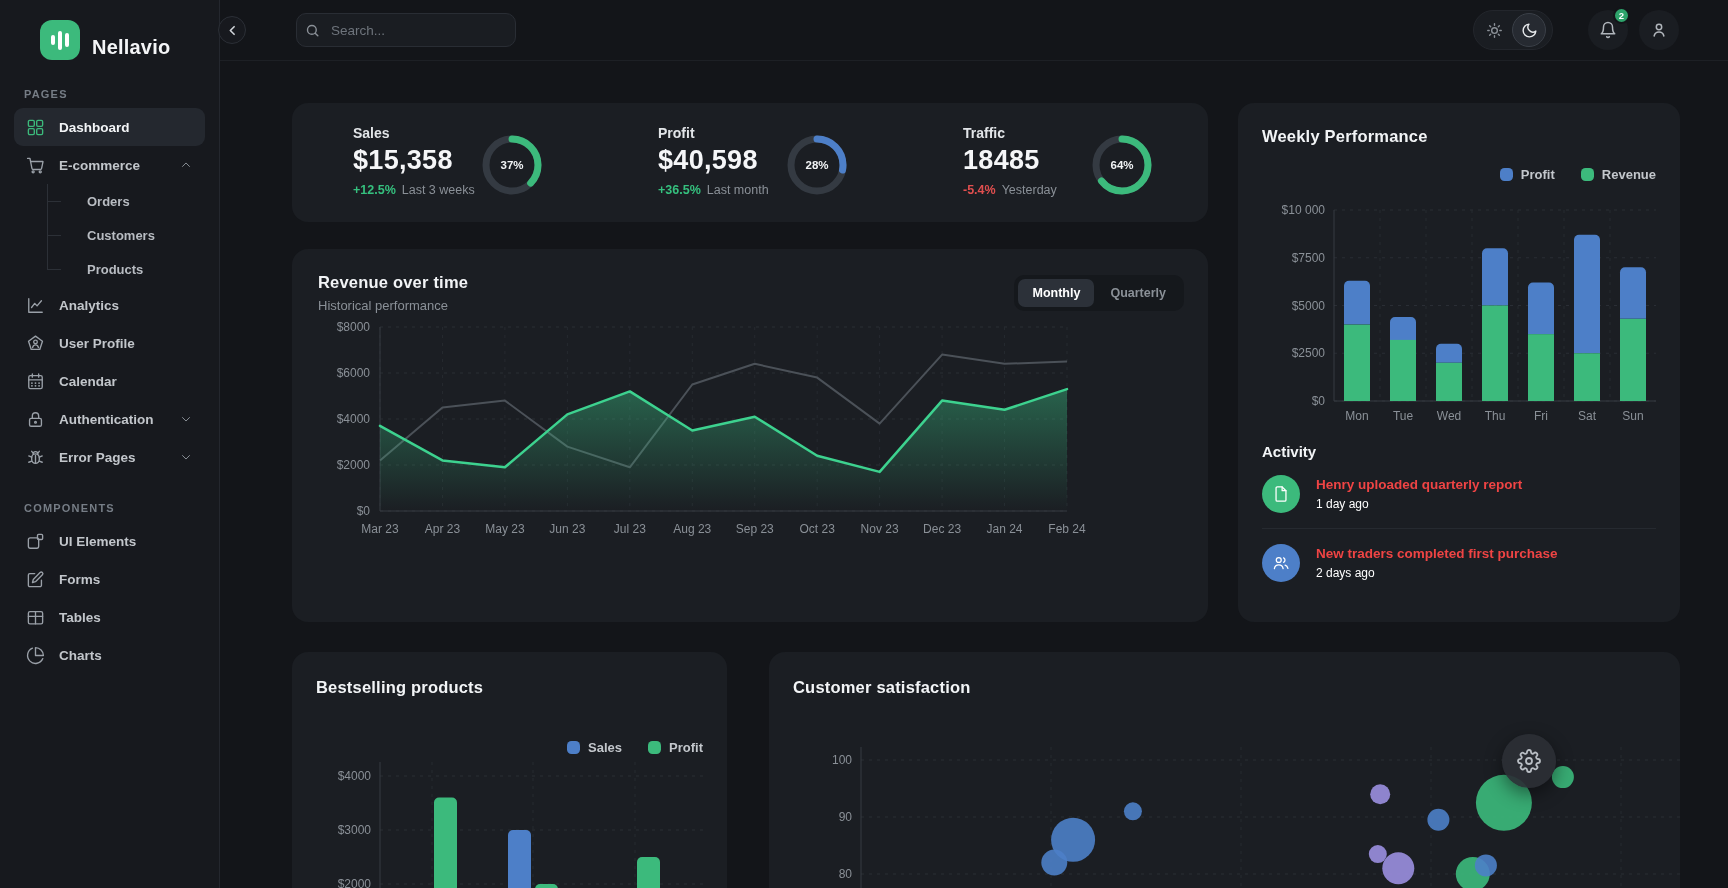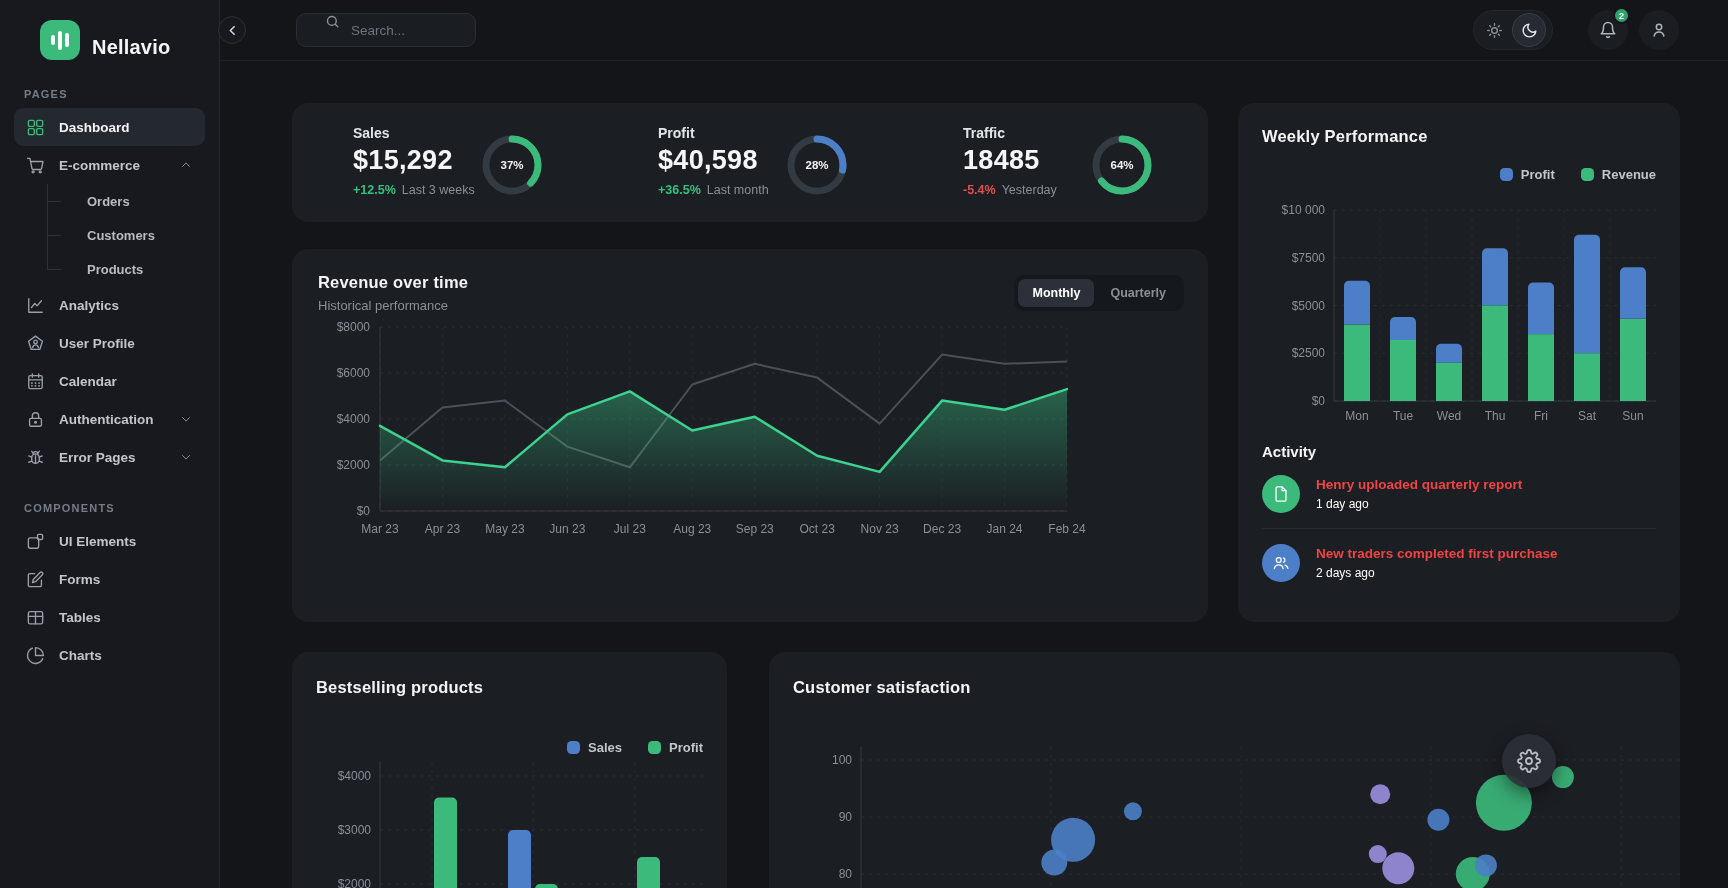--- a/index.html
+++ b/index.html
@@ -24,21 +24,21 @@
   .sub-list{position:relative;margin-left:47px;}
   .sub-list:before{content:"";position:absolute;left:0;top:0;bottom:17px;width:1px;background:#2c3037;}
   .sub-item{position:relative;display:flex;align-items:center;height:34px;padding-left:40px;color:#b8bcc2;font-size:13px;font-weight:600;cursor:pointer;}
   .sub-item:before{content:"";position:absolute;left:0;top:17px;width:14px;height:1px;background:#2c3037;}
 
   .collapse-btn{position:absolute;left:218px;top:16px;width:28px;height:28px;border-radius:50%;background:#17191e;border:1px solid #2b2f36;color:#cfd3d8;z-index:6;display:flex;align-items:center;justify-content:center;cursor:pointer;padding:0;}
   .collapse-btn svg{width:13px;height:13px;}
 
   
   .topbar{position:absolute;left:220px;top:0;width:1508px;height:61px;border-bottom:1px solid #1d2025;}
-  .search{position:absolute;left:76px;top:13px;width:180px;height:34px;background:#1a1d22;border:1px solid #292d34;border-radius:10px;display:flex;padding:0 28px;gap:9px;}
+  .search{position:absolute;left:76px;top:13px;width:220px;height:34px;background:#1a1d22;border:1px solid #292d34;border-radius:10px;display:flex;align-items:center;padding:0 8px;gap:9px;}
   .search .ic{width:15px;height:15px;color:#8a9097;display:flex}
   .search .ic svg{width:15px;height:15px}
   .search input{background:transparent;border:0;outline:0;color:#c7cbd1;font-size:13.5px;width:160px;}
   .search input::placeholder{color:#6e747c;}
   .theme-toggle{position:absolute;left:1253px;top:10px;width:80px;height:40px;border-radius:20px;background:#1a1d22;border:1px solid #23262c;display:flex;align-items:center;padding:2px;}
   .theme-toggle button{width:36px;height:34px;border:0;background:transparent;color:#8a9097;display:flex;align-items:center;justify-content:center;cursor:pointer;border-radius:50%;padding:0;}
   .theme-toggle button.active{width:34px;height:34px;background:#262a31;border:1px solid #3a3f47;color:#e8eaed;}
   .theme-toggle svg{width:17px;height:17px;}
   .icon-btn{position:absolute;top:10px;width:40px;height:40px;border-radius:50%;background:#1a1d22;border:0;color:#b0b5bb;display:flex;align-items:center;justify-content:center;cursor:pointer;padding:0;}
   .icon-btn svg{width:18px;height:18px;}
@@ -294,21 +294,21 @@
             <path d="M5.5 20c.8-3.7 3.4-5.4 6.5-5.4s5.7 1.7 6.5 5.4"></path>
           </svg>
         </span>
     </button>
   </header>
 
   <section class="card stats-card">
     <div id="stats-row" style="display:flex;width:100%;height:100%">
         <div class="stat-block">
           <div class="stat-label">Sales</div>
-    <div class="stat-value">$15,292</div>
+    <div class="stat-value">$15,358</div>
     <div class="stat-meta"><b class="delta-green">+12.5%</b><span>Last 3 weeks</span></div>
     <div class="stat-donut"><svg width="64" height="64" viewBox="0 0 64 64">
     <circle cx="32" cy="32" r="26" fill="none" stroke="#343a42" stroke-width="7"></circle>
     <circle cx="32" cy="32" r="26" fill="none" stroke="#3cba7c" stroke-width="7" stroke-linecap="round" stroke-dasharray="60.444242655067626 163.36281798666926" transform="rotate(-90 32 32)"></circle>
     <text x="32" y="36" text-anchor="middle" font-size="11.5" font-weight="700" fill="#f2f4f6">37%</text>
   </svg></div>
         </div>
         <div class="stat-block">
           <div class="stat-label">Profit</div>
     <div class="stat-value">$40,598</div>

